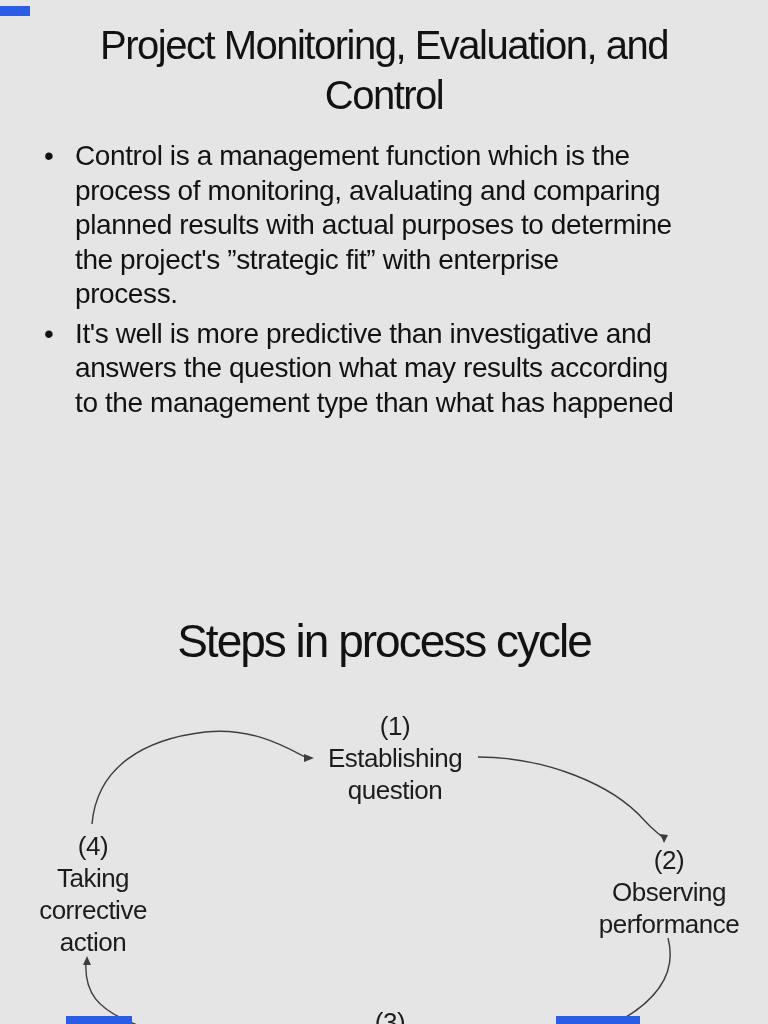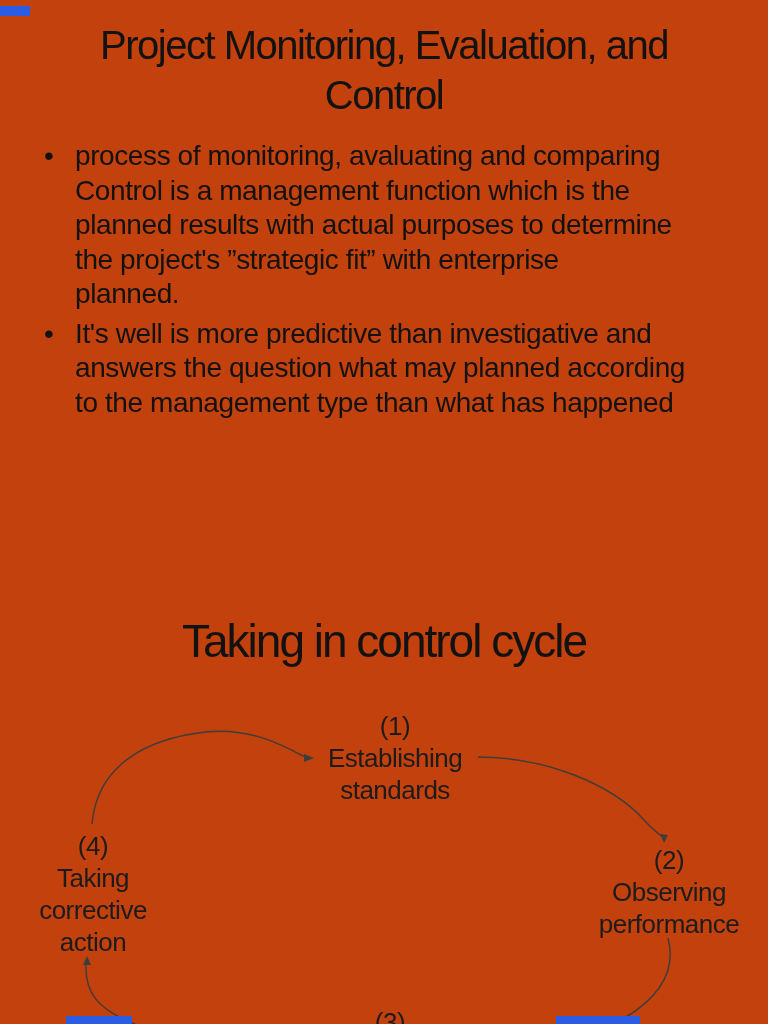--- a/index.html
+++ b/index.html
@@ -1,20 +1,20 @@
 <!DOCTYPE html>
 <html><head>
 <meta charset="utf-8">
 <style>
   * { margin: 0; padding: 0; box-sizing: border-box; }
   html, body { background: #888; }
   #page {
     position: relative;
     width: 768px; height: 1024px;
-    background: #c2410c;
+    background: #e5e5e5;
     overflow: hidden;
     font-family: "Liberation Sans", sans-serif;
     color: #111;
   }
   
   .slide1-title {
     position: absolute;
     left: 0; top: 20px; width: 768px;
     text-align: center;
     font-size: 40px;
@@ -87,53 +87,53 @@
 
   <div class="slide1-title">
     <div>Project Monitoring, Evaluation, and</div>
     <div>Control</div>
   </div>
 
   <div class="bullets">
     <div class="bullet-item">
       <div class="bullet-marker">•</div>
       <div class="bullet-text">
+        <div class="bullet-line">Control is a management function which is the</div>
         <div class="bullet-line">process of monitoring, avaluating and comparing</div>
-        <div class="bullet-line">Control is a management function which is the</div>
         <div class="bullet-line">planned results with actual purposes to determine</div>
         <div class="bullet-line">the project's ”strategic fit” with enterprise</div>
-        <div class="bullet-line">planned.</div>
+        <div class="bullet-line">process.</div>
       </div>
     </div>
     <div class="bullet-item">
       <div class="bullet-marker">•</div>
       <div class="bullet-text">
         <div class="bullet-line">It's well is more predictive than investigative and</div>
-        <div class="bullet-line">answers the question what may planned according</div>
+        <div class="bullet-line">answers the question what may results according</div>
         <div class="bullet-line">to the management type than what has happened</div>
       </div>
     </div>
   </div>
 
-  <div class="slide2-title">Taking in control cycle</div>
+  <div class="slide2-title">Steps in process cycle</div>
 
   <svg class="diagram-svg" viewBox="0 0 768 1024" xmlns="http://www.w3.org/2000/svg">
     <path d="M 92,824 C 97,766 145,739 205,732 C 252,727 286,747 305,757" stroke="#3d3d3d"></path>
     <polygon points="314,758 304,754 304,762" fill="#3d3d3d"></polygon>
     <path d="M 478,757 C 545,757 612,784 644,820 C 653,830 658,833 661,836" stroke="#3d3d3d"></path>
     <polygon points="664,843 660,834 668,835" fill="#3d3d3d"></polygon>
     <path d="M 668,938 C 677,972 658,1002 610,1026" stroke="#3d3d3d"></path>
     <path d="M 140,1026 C 96,1010 84,992 86,961" stroke="#3d3d3d"></path>
     <polygon points="87,956 83,965 91,965" fill="#3d3d3d"></polygon>
   </svg>
 
   <div class="cycle-node" id="node-step-1">
     <div class="node-line">(1)</div>
     <div class="node-line">Establishing</div>
-    <div class="node-line">standards</div>
+    <div class="node-line">question</div>
   </div>
   <div class="cycle-node" id="node-step-2">
     <div class="node-line">(2)</div>
     <div class="node-line">Observing</div>
     <div class="node-line">performance</div>
   </div>
   <div class="cycle-node" id="node-step-4">
     <div class="node-line">(4)</div>
     <div class="node-line">Taking</div>
     <div class="node-line">corrective</div>

